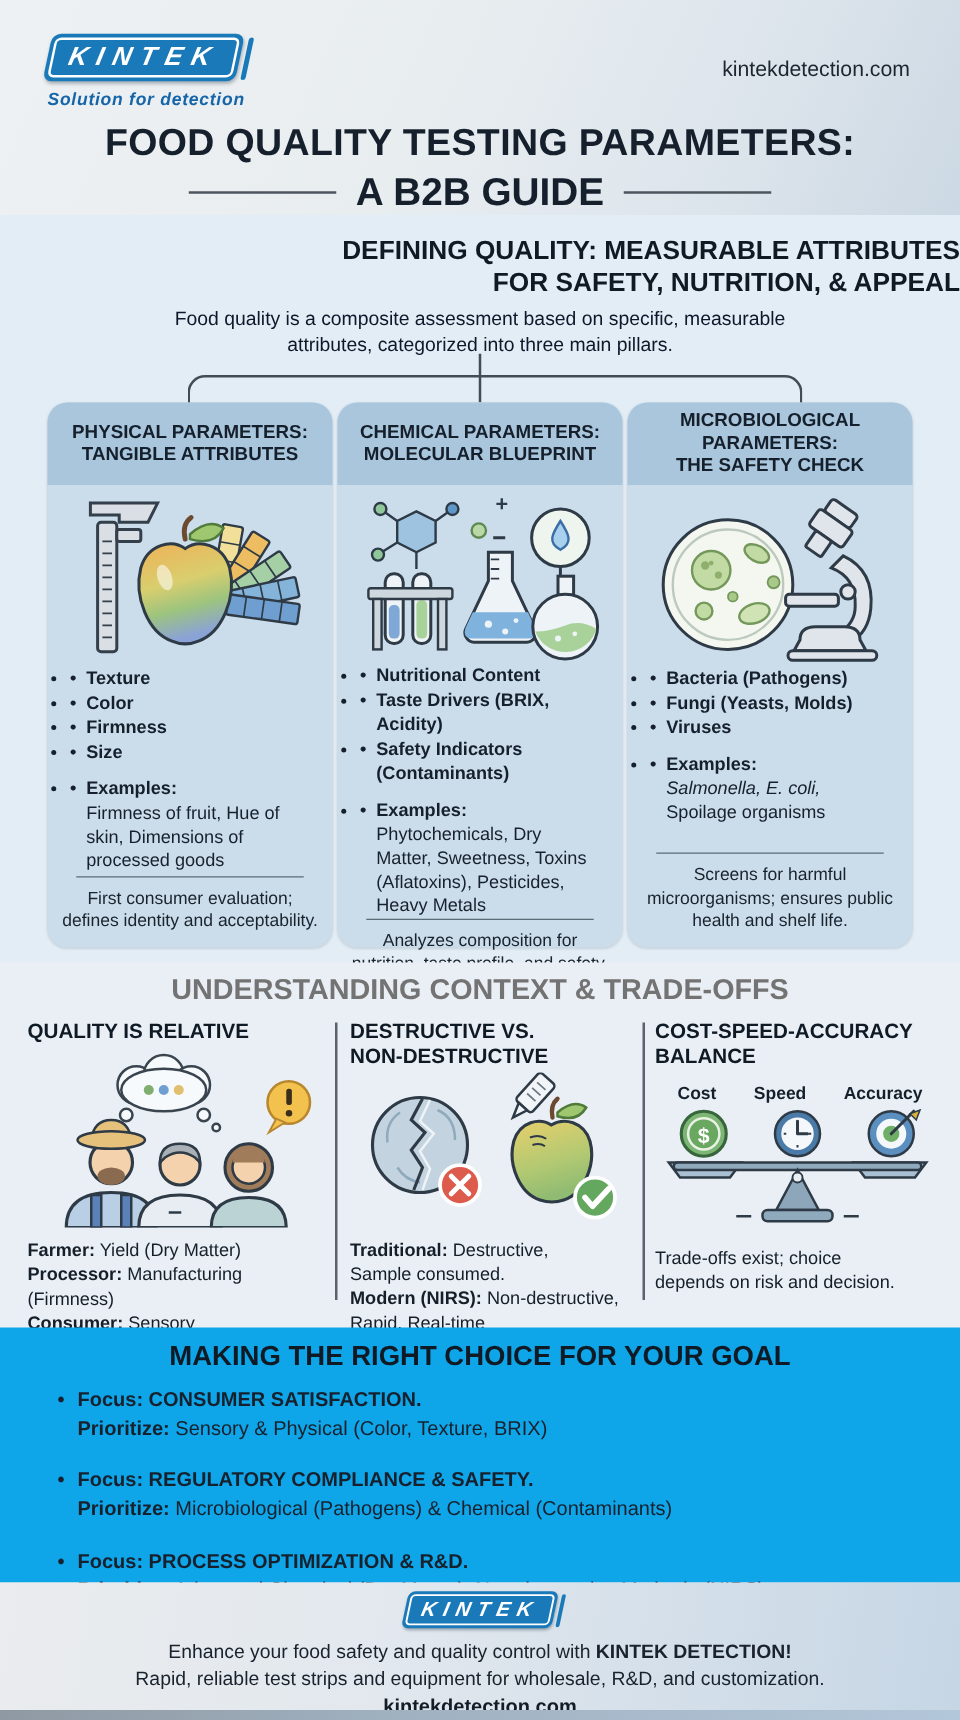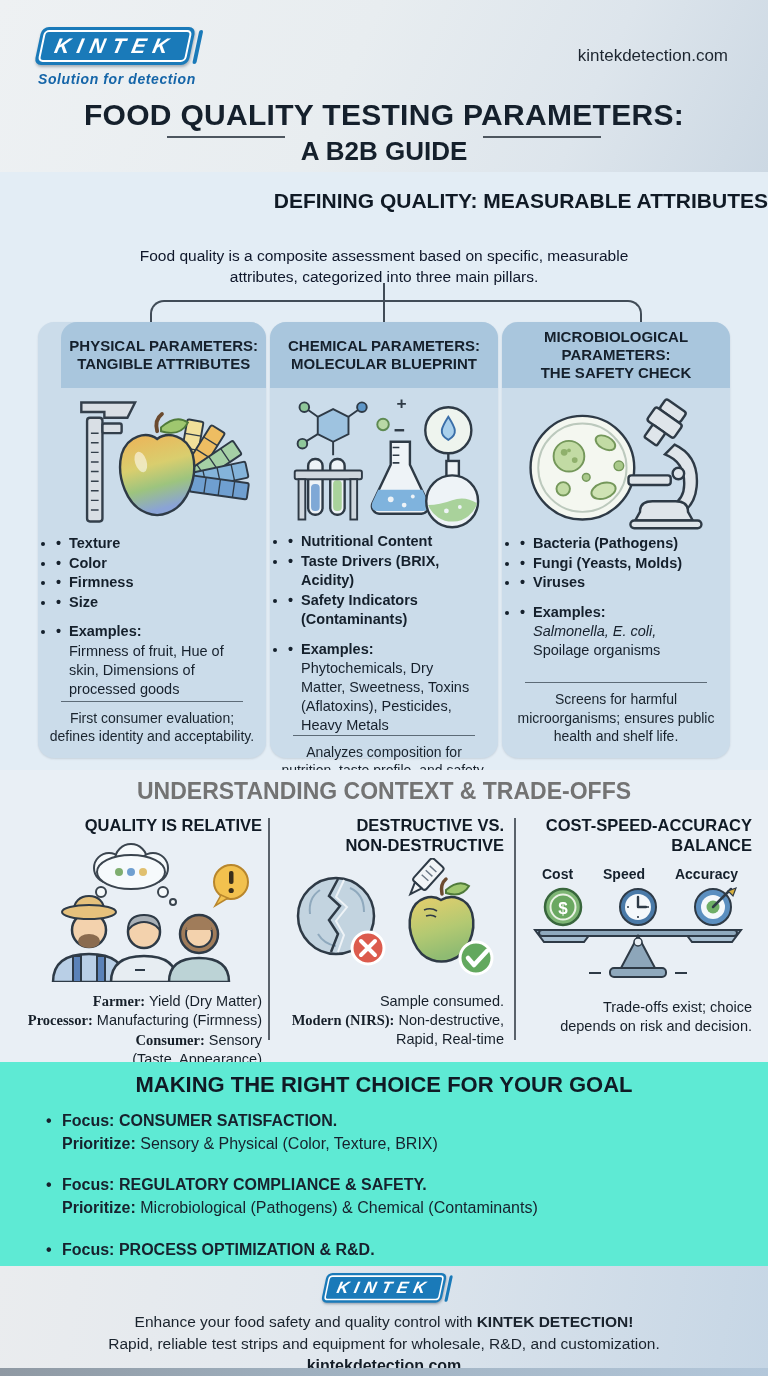--- a/index.html
+++ b/index.html
@@ -2,81 +2,81 @@
 <html><head>
 <meta charset="utf-8">
 <style>
   html,body{margin:0;padding:0;}
   #page{position:relative;width:768px;height:1376px;overflow:hidden;
         font-family:"Liberation Sans",sans-serif;color:#17212d;background:#e7edf3;}
   .sec{position:absolute;left:0;right:0;}
   .hdr{top:0;height:172px;background:linear-gradient(115deg,#eef1f3 0%,#e8edf0 45%,#dde5ec 75%,#ccd8e3 100%);}
   .sec1{top:172px;height:598px;background:#e3edf5;}
   .sec2{top:770px;height:292px;background:#e9eff5;}
-  .sec3{top:1062px;height:204px;background:#5eead4;}
+  .sec3{top:1062px;height:204px;background:#0ea5e9;}
   .ftr{top:1266px;height:102px;background:linear-gradient(100deg,#eaecee 0%,#e2e8ee 40%,#c6d6e5 100%);
        display:flex;flex-direction:column;align-items:center;padding-top:7px;box-sizing:border-box;}
   .bottombar{top:1368px;height:8px;background:linear-gradient(90deg,#8f99a3,#9fb0bf 40%,#b3c7da 100%);}
 
   
   .logo{position:absolute;top:27px;left:38px;}
   .logo-badge{display:inline-block;background:#1a7ab9;border-radius:7px;transform:skewX(-12deg);
               padding:3px;position:relative;box-shadow:1px 2px 3px rgba(30,50,70,.35);}
   .logo-badge::after{content:"";position:absolute;right:-8px;top:3px;bottom:1px;width:4px;
               background:#1a7ab9;border-radius:2px;}
   .logo-inner{border:2px solid #fff;border-radius:5px;padding:2px 12px;}
   .logo-text{color:#fff;font-weight:700;font-style:italic;font-size:21px;letter-spacing:7px;}
   .logo-tag{color:#1565a8;font-style:italic;font-weight:700;font-size:14px;margin-top:6px;letter-spacing:.6px;text-align:right;}
   .hdr-site{position:absolute;top:46px;right:40px;font-size:17px;color:#1d2630;}
 
   .main-title{position:absolute;top:98px;left:0;right:0;text-align:center;
               font-size:30px;font-weight:800;letter-spacing:.3px;color:#15202c;}
-  .sub-title{position:absolute;top:136px;left:0;right:0;display:flex;align-items:flex-start;
-             justify-content:center;gap:16px;font-size:26px;font-weight:700;color:#15202c;}
+  .sub-title{position:absolute;top:136px;left:0;right:0;display:flex;align-items:center;
+             justify-content:center;gap:16px;font-size:31px;font-weight:700;color:#15202c;}
   .rule{width:118px;height:0;border-top:2px solid #4d565f;}
 
   .s1-head{position:absolute;top:16px;left:0;right:0;text-align:right;
            font-size:21px;font-weight:800;line-height:1.25;color:#101a25;}
   .s1-intro{position:absolute;top:74px;left:0;right:0;text-align:center;
             font-size:15.5px;line-height:1.35;color:#0f172a;}
 
   .stem{position:absolute;left:383px;top:111px;width:2px;height:39px;background:#414c57;}
   .bracket{position:absolute;left:150px;top:128px;width:488px;height:24px;
            border:2px solid #414c57;border-bottom:none;border-radius:14px 14px 0 0;}
 
   .card{position:absolute;top:150px;width:228px;height:436px;background:#cbdcea;
         border-radius:16px;display:flex;flex-direction:column;box-shadow:0 1px 2px rgba(40,60,80,.15);}
-  .card1{left:38px;align-items:flex-end;} .card2{left:270px;} .card3{left:502px;}
+  .card1{left:38px;} .card2{left:270px;} .card3{left:502px;}
   .card-h{min-height:66px;background:#a9c6dd;border-radius:16px 16px 0 0;display:flex;flex-direction:column;
           align-items:center;justify-content:center;text-align:center;font-weight:800;font-size:15px;
           line-height:1.18;color:#15202c;padding:4px 8px;box-sizing:border-box;}
   .card-art{height:146px;display:flex;align-items:center;justify-content:center;}
   .card-list{margin:0;padding:0 24px 0 18px;}
   .li{position:relative;padding-left:13px;font-weight:700;font-size:14.5px;line-height:1.35;color:#15202c;}
   .li::before{content:"\2022";position:absolute;left:0;}
   .ex-block{margin-top:10px;}
   .ex-text{font-weight:400;padding-left:13px;font-size:14.5px;line-height:1.3;}
   .ital{font-style:italic;display:block;}
   .card-div{margin-top:auto;width:80%;align-self:center;border-top:1.3px solid #5d6b77;margin-bottom:7px;}
   .card-foot{text-align:center;font-size:14px;line-height:1.3;color:#19232d;padding:0 8px 13px;}
 
   .s2-head{position:absolute;top:8px;left:0;right:0;text-align:center;
            font-size:23px;font-weight:800;color:#737373;}
   .vdiv{position:absolute;top:48px;height:222px;width:1.5px;background:#5a626b;}
   .vd1{left:268px;} .vd2{left:514px;}
-  .panel{position:absolute;top:46px;text-align:right;}
+  .panel{position:absolute;top:46px;text-align:left;}
   .p1{left:22px;width:240px;} .p2{left:280px;width:224px;} .p3{left:524px;width:228px;}
   .panel-h{font-size:16.5px;font-weight:800;line-height:1.2;color:#101a25;}
   .panel-h span{display:block;}
   .panel-art{display:flex;align-items:flex-end;justify-content:center;}
   .p1 .panel-art{height:146px;} .p2 .panel-art{height:126px;} .p3 .panel-art{height:100px;}
   .scale-labels{display:flex;justify-content:space-between;padding:10px 14px 0 18px;
                 font-size:14px;font-weight:700;color:#15202c;}
   .panel-txt{font-size:14.5px;line-height:1.34;color:#161f29;margin-top:10px;}
-  .panel-txt b{font-weight:700;font-family:Liberation Serif, serif;}
+  .panel-txt b{font-weight:700;}
   .p3 .panel-txt{margin-top:16px;}
 
   .s3-head{position:absolute;top:10px;left:0;right:0;text-align:center;
            font-size:22px;font-weight:800;color:#101a25;}
   .choices{position:absolute;top:48px;left:46px;width:690px;}
   .choice-item{position:relative;padding-left:16px;margin-bottom:19px;font-size:16px;line-height:1.42;}
   .choice-item::before{content:"\2022";position:absolute;left:0;font-weight:700;}
   .focus-line{font-weight:700;}
   .prio-label{font-weight:700;}
 
@@ -106,20 +106,21 @@
     <div class="sub-title">
       <span class="rule"></span>
       <span>A B2B GUIDE</span>
       <span class="rule"></span>
     </div>
   </div>
 
   <div class="sec sec1">
     <div class="s1-head">
       <div>DEFINING QUALITY: MEASURABLE ATTRIBUTES</div>
+      <div>FOR SAFETY, NUTRITION, &amp; APPEAL</div>
     </div>
     <div class="s1-intro">
       <div>Food quality is a composite assessment based on specific, measurable</div>
       <div>attributes, categorized into three main pillars.</div>
     </div>
     <div class="stem"></div>
     <div class="bracket"></div>
 
     <div class="card card1">
       <div class="card-h">
@@ -385,20 +386,21 @@
               <path d="M142 8 h9 M142 14 h9 M142 20 h9" stroke="#6b7886" stroke-width="1.4"></path>
               <polygon points="142,30 151,30 146.5,42" fill="#f2f5f7" stroke="#2e3a46" stroke-width="2"></polygon>
             </g>
             <path d="M144 52 q7 -3 13 1 M146 58 q6 -2 10 1" fill="none" stroke="#2e3a46" stroke-width="1.6"></path>
             <circle cx="196" cy="100" r="16" fill="#63a85e" stroke="#fff" stroke-width="3"></circle>
             <path d="M188 100 l6 7 l13 -14" fill="none" stroke="#fff" stroke-width="4.5" stroke-linecap="round" stroke-linejoin="round"></path>
           </g>
         </svg>
       </div>
       <div class="panel-txt">
+        <div><b>Traditional:</b><span> Destructive,</span></div>
         <div><b></b><span>Sample consumed.</span></div>
         <div><b>Modern (NIRS):</b><span> Non-destructive,</span></div>
         <div><b></b><span>Rapid, Real-time</span></div>
       </div>
     </div>
 
     <div class="panel p3">
       <div class="panel-h">
         <span>COST-SPEED-ACCURACY</span>
         <span>BALANCE</span>

